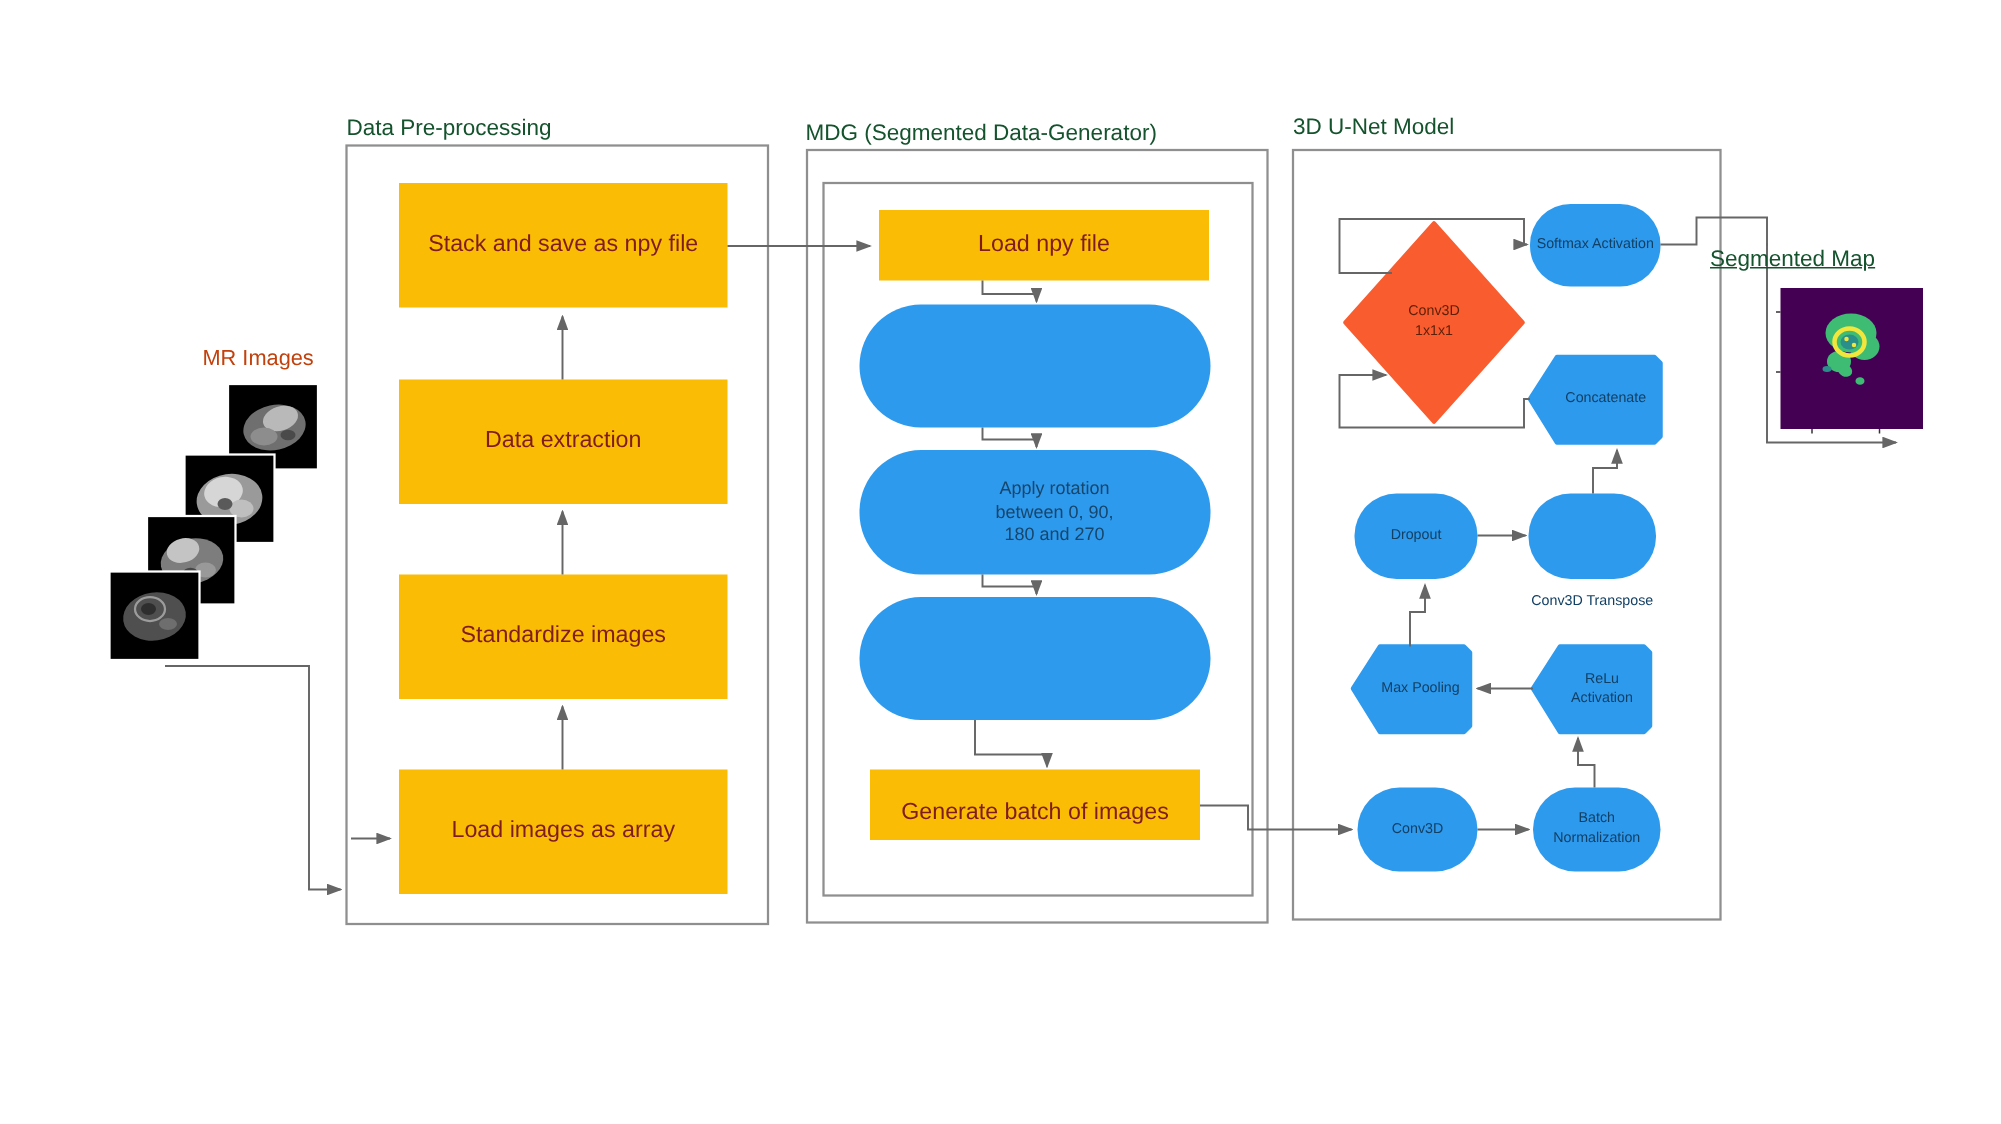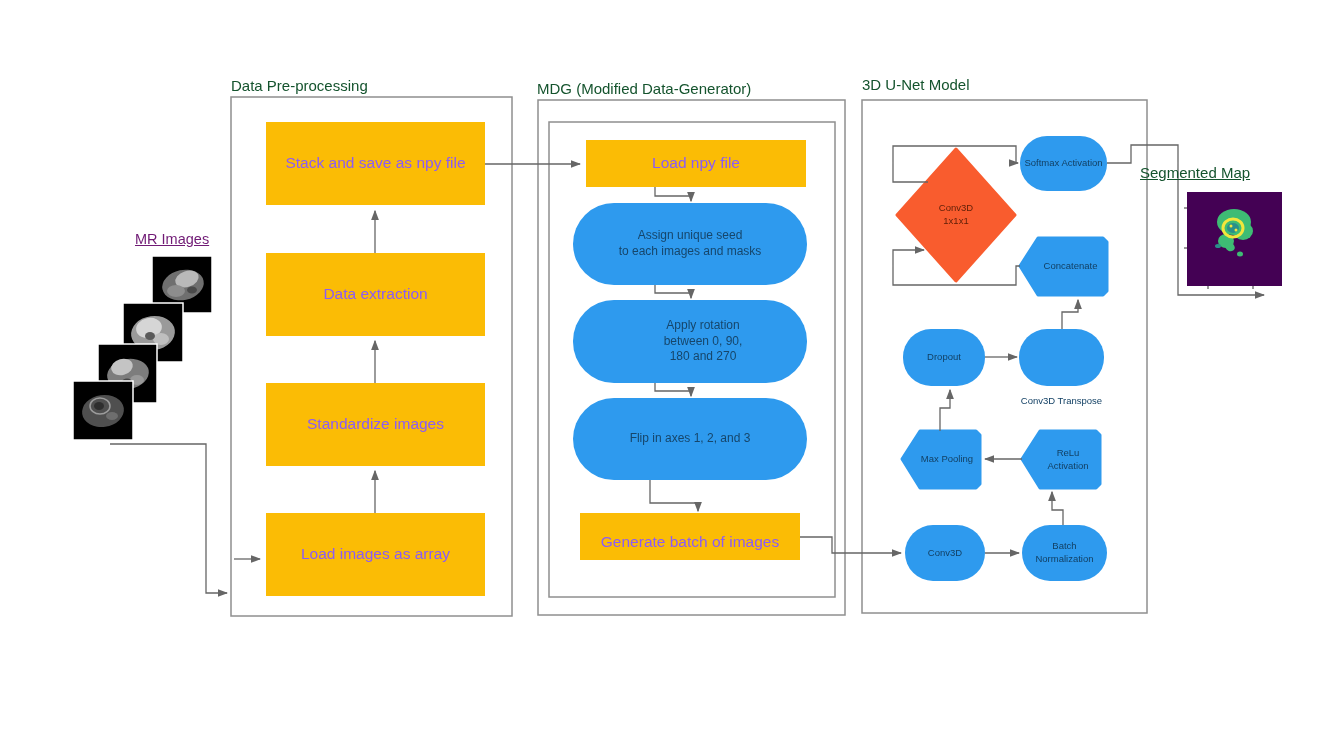--- a/index.html
+++ b/index.html
@@ -3,25 +3,25 @@
 <meta charset="utf-8">
 <style>
   html,body{margin:0;padding:0;background:#ffffff;}
   body{width:1334px;height:749px;position:relative;overflow:hidden;
        font-family:"Liberation Sans","DejaVu Sans",sans-serif;}
   #canvas{position:absolute;left:0;top:0;width:1334px;height:749px;}
   svg.layer{position:absolute;left:0;top:0;}
   .lbl{position:absolute;display:flex;align-items:center;justify-content:center;
        text-align:center;white-space:pre-line;line-height:1.32;pointer-events:none;}
   .sec-title{position:absolute;font-size:15px;color:#14532d;white-space:nowrap;}
-  .big-lbl{font-size:15.5px;color:#8b5cf6;}
+  .big-lbl{font-size:15.5px;color:#7f1d1d;}
   .pill-lbl{font-size:12px;color:#16466b;}
   .mini-lbl{font-size:9.5px;color:#124064;line-height:1.35;}
   .diamond-lbl{font-size:9.5px;color:#5d1f08;line-height:1.35;}
-  .side-lbl{position:absolute;font-size:14.5px;color:#701a75;white-space:nowrap;text-decoration:underline;}
+  .side-lbl{position:absolute;font-size:14.5px;color:#c2410c;white-space:nowrap;}
 </style>
 </head>
 <body>
 
 <div id="canvas">
 
   <svg class="layer" width="1334" height="749" viewBox="0 0 1334 749">
     <defs>
       <marker id="arr" viewBox="0 0 8 6" refX="7" refY="3" markerWidth="8" markerHeight="6" orient="auto-start-reverse">
         <path d="M0,0 L8,3 L0,6 Z" fill="#666666"></path>
@@ -128,36 +128,33 @@
       <polyline points="985,357 1017,357" marker-end="url(#arr)"></polyline>
       <polyline points="1062,329 1062,312 1078,312 1078,300" marker-end="url(#arr)"></polyline>
       <polyline points="1020,266 1016,266 1016,285 893,285 893,250 924,250" marker-end="url(#arr)"></polyline>
       <polyline points="928,182 893,182 893,146 1016,146 1016,163 1018,163" marker-end="url(#arr)"></polyline>
       <polyline points="1107,163 1131,163 1131,145 1178,145 1178,295 1264,295" marker-end="url(#arr)"></polyline>
     </g>
   </svg>
 
   <div class="side-lbl" style="left:135px;top:231px;">MR Images</div>
   <div class="sec-title" style="left:231px;top:77px;">Data Pre-processing</div>
-  <div class="sec-title" style="left:537px;top:80px;">MDG (Modified Data-Generator)</div>
+  <div class="sec-title" style="left:537px;top:80px;">MDG (Segmented Data-Generator)</div>
   <div class="sec-title" style="left:862px;top:76px;">3D U-Net Model</div>
   <div class="sec-title" style="left:1140px;top:164px;text-decoration:underline;">Segmented Map</div>
 
   <div class="lbl big-lbl" style="left:266px;top:122px;width:219px;height:83px;">Stack and save as npy file</div>
   <div class="lbl big-lbl" style="left:266px;top:253px;width:219px;height:83px;">Data extraction</div>
   <div class="lbl big-lbl" style="left:266px;top:383px;width:219px;height:83px;text-align:center;">Standardize images</div>
   <div class="lbl big-lbl" style="left:266px;top:513px;width:219px;height:83px;">Load images as array</div>
 
   <div class="lbl big-lbl" style="left:586px;top:140px;width:220px;height:47px;">Load npy file</div>
-  <div class="lbl pill-lbl" style="left:573px;top:203px;width:234px;height:82px;">Assign unique seed
-to each images and masks</div>
   <div class="lbl pill-lbl" style="left:586px;top:300px;width:234px;height:83px;">Apply rotation
 between 0, 90,
 180 and 270</div>
-  <div class="lbl pill-lbl" style="left:573px;top:398px;width:234px;height:82px;">Flip in axes 1, 2, and 3</div>
   <div class="lbl big-lbl" style="left:580px;top:513px;width:220px;height:58px;">Generate batch of images</div>
 
   <div class="lbl diamond-lbl" style="left:916px;top:193px;width:80px;height:44px;">Conv3D
 1x1x1</div>
   <div class="lbl mini-lbl" style="left:1020px;top:136px;width:87px;height:55px;">Softmax Activation</div>
   <div class="lbl mini-lbl" style="left:1034px;top:238px;width:73px;height:57px;">Concatenate</div>
   <div class="lbl mini-lbl" style="left:903px;top:329px;width:82px;height:57px;">Dropout</div>
   <div class="lbl mini-lbl" style="left:1019px;top:329px;width:85px;height:57px;margin-top:44px;">Conv3D Transpose</div>
   <div class="lbl mini-lbl" style="left:914px;top:431px;width:66px;height:57px;">Max Pooling</div>
   <div class="lbl mini-lbl" style="left:1036px;top:431px;width:64px;height:57px;">ReLu

